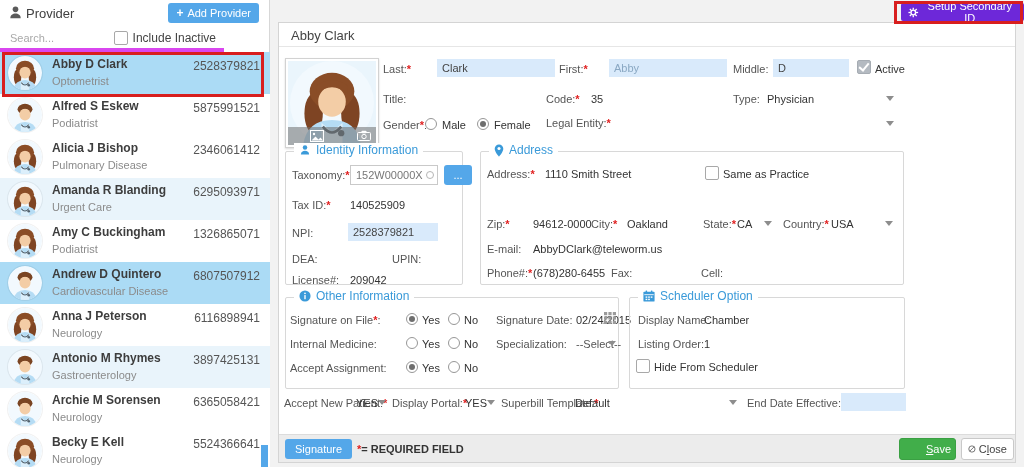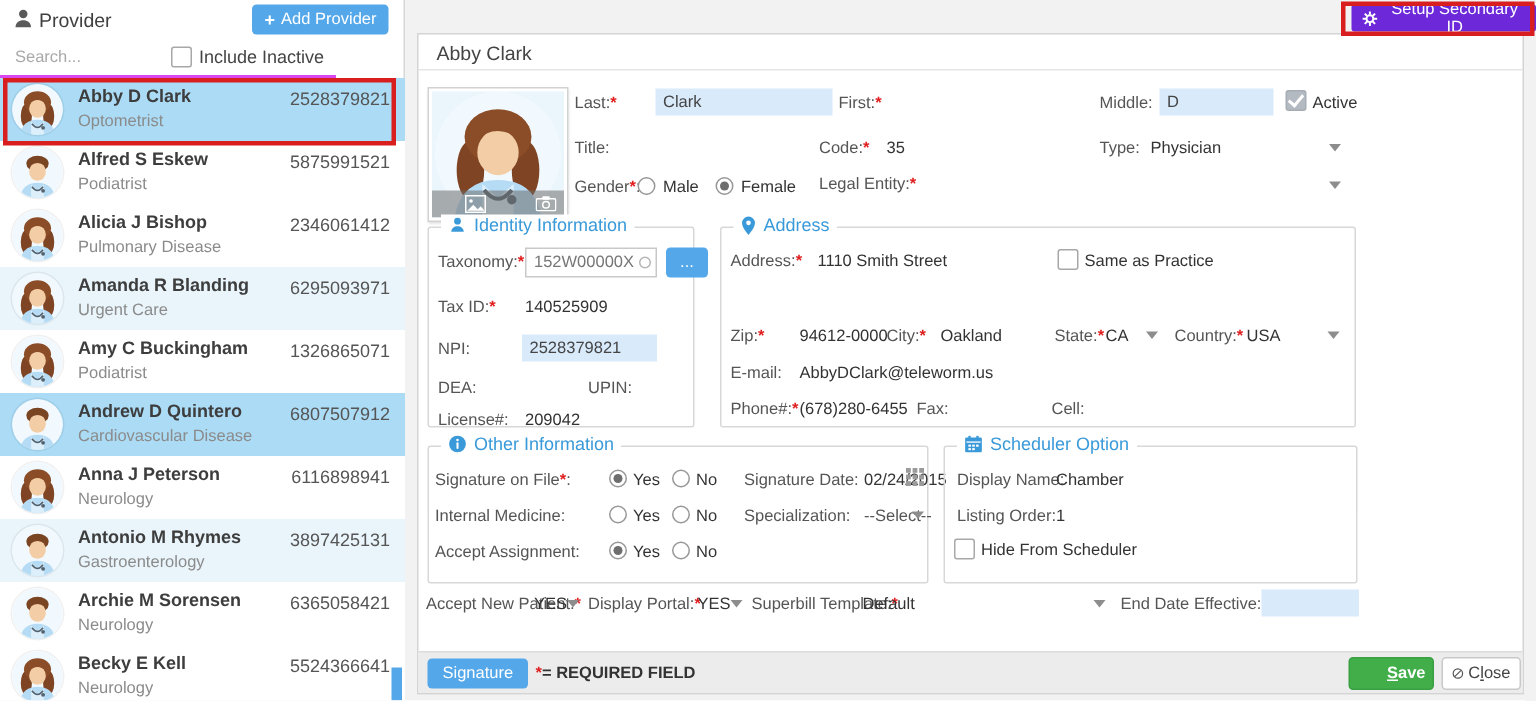--- a/index.html
+++ b/index.html
@@ -3,21 +3,21 @@
 <meta charset="utf-8">
 <style>
   html,body{margin:0;padding:0;}
   .screen{position:relative;width:1024px;height:467px;background:#f2f2f2;font-family:"Liberation Sans",sans-serif;overflow:hidden;}
   
   .sidebar{position:absolute;left:0;top:0;width:270px;height:467px;background:#fff;border-right:1px solid #d7d7d7;box-sizing:border-box;}
   .sb-title{position:absolute;left:26px;top:6px;font-size:13px;color:#404040;}
   .person-ic{position:absolute;left:8px;top:5px;}
   .add-btn{position:absolute;right:10px;top:3px;height:20px;background:#54a7e9;color:#fff;border:none;border-radius:3px;font-size:11px;padding:0 8px;display:flex;align-items:center;gap:4px;cursor:pointer;font-family:inherit;}
   .plus-ic{font-weight:bold;font-size:12px;}
-  .sb-search{position:absolute;left:0;top:26px;width:224px;height:26px;border-bottom:2px solid #d946ef;box-sizing:border-box;}
+  .sb-search{position:absolute;left:0;top:26px;width:224px;height:26px;border-bottom:4px solid #d946ef;box-sizing:border-box;}
   .search-input{position:absolute;left:8px;top:5px;width:115px;border:none;outline:none;font-size:11px;color:#777;background:transparent;font-family:inherit;}
   .search-input::placeholder{color:#a9a9a9;}
   .inactive-wrap{position:absolute;right:8px;top:5px;display:flex;align-items:center;gap:5px;}
   .cb{width:12px;height:12px;border:1px solid #a8a8a8;background:#fff;display:inline-block;position:relative;border-radius:2px;box-sizing:content-box;}
   .cb.on-dis{background:#b4bac1;border-color:#a6acb3;}
   .cb.on-dis::after{content:"";position:absolute;left:3px;top:0;width:4px;height:8px;border:solid #fff;border-width:0 2px 2px 0;transform:rotate(40deg);}
   .cb-label{font-size:12px;color:#444;white-space:nowrap;}
   .plist{position:absolute;top:52px;left:0;width:270px;height:415px;overflow:hidden;}
   .prow{position:absolute;left:0;width:270px;height:42px;border-bottom:1px solid #f0f0f0;background:#fff;cursor:pointer;}
   .prow.alt{background:#e9f4fb;}
@@ -48,21 +48,21 @@
   .fs-legend{position:absolute;top:-9px;left:8px;background:#fff;padding:0 5px;color:#3a9ad9;font-size:12px;display:flex;align-items:center;gap:5px;white-space:nowrap;}
   .caret{position:absolute;width:0;height:0;border-left:4px solid transparent;border-right:4px solid transparent;border-top:5px solid #8d8d8d;cursor:pointer;}
   .radio{position:absolute;width:12px;height:12px;border:1px solid #979797;border-radius:50%;background:#fff;box-sizing:border-box;cursor:pointer;}
   .radio.on::after{content:"";position:absolute;left:2px;top:2px;right:2px;bottom:2px;border-radius:50%;background:#6e6e6e;}
   .cbx{position:absolute;cursor:pointer;}
   .photo{position:absolute;left:6px;top:11px;width:94px;height:90px;border:1px solid #d2d2d2;background:#fff;padding:2px;box-sizing:border-box;box-shadow:0 1px 2px rgba(0,0,0,.15);}
   .photo-inner{position:relative;width:88px;height:84px;background:#eaf5fc;overflow:hidden;}
   .photo-strip{position:absolute;left:0;bottom:0;width:100%;height:18px;background:rgba(110,110,110,.55);box-sizing:border-box;}
   .sig-btn{position:absolute;left:6px;top:4px;height:20px;background:#54a7e9;color:#fff;border:none;border-radius:3px;font-size:11px;padding:0 10px;cursor:pointer;font-family:inherit;}
   .req-note{position:absolute;left:78px;top:8px;font-size:11px;color:#333;font-weight:bold;}
-  .save-btn{position:absolute;left:620px;top:3px;height:22px;width:57px;background:#41ae4a;color:#fff;border:1px solid #3aa043;border-radius:3px;font-size:11px;display:flex;align-items:center;justify-content:center;gap:20px;cursor:pointer;font-family:inherit;font-weight:bold;}
+  .save-btn{position:absolute;left:620px;top:3px;height:22px;width:57px;background:#41ae4a;color:#fff;border:1px solid #3aa043;border-radius:3px;font-size:11px;display:flex;align-items:center;gap:20px;cursor:pointer;font-family:inherit;}
   .close-btn{position:absolute;left:682px;top:3px;height:22px;width:53px;background:#fff;color:#444;border:1px solid #c9c9c9;border-radius:3px;font-size:11px;display:flex;align-items:center;justify-content:flex-end;gap:3px;cursor:pointer;font-family:inherit;}
   .u{text-decoration:underline;}
   .ic{display:inline-block;vertical-align:middle;}
 </style>
 </head>
 <body>
 
 <svg width="0" height="0" style="position:absolute" aria-hidden="true">
   <symbol id="av-f" viewBox="0 0 64 64">
     <circle cx="32" cy="32" r="32" fill="#f2f9fe"></circle>
@@ -237,20 +237,21 @@
               <rect x="4.5" y="0.8" width="5" height="2.4" rx="0.8" fill="#fff"></rect>
               <circle cx="7" cy="6.5" r="2.2" fill="none" stroke="#fff"></circle>
             </svg>
           </div>
         </div>
       </div>
 
       <span class="lbl" style="left:104px;top:16px"><span>Last:</span><span class="req">*</span></span>
       <span class="inp" style="left:158px;top:12px;width:118px">Clark</span>
       <span class="lbl" style="left:280px;top:16px"><span>First:</span><span class="req">*</span></span>
+      <span class="inp" style="left:330px;top:12px;width:118px;color:#8aa8c3">Abby</span>
       <span class="lbl" style="left:454px;top:16px">Middle:</span>
       <span class="inp" style="left:494px;top:12px;width:76px">D</span>
       <span class="cb on-dis cbx" style="left:578px;top:13px"></span>
       <span class="lbl" style="left:596px;top:16px;color:#333">Active</span>
 
       <span class="lbl" style="left:104px;top:46px">Title:</span>
       <span class="lbl" style="left:267px;top:46px"><span>Code:</span><span class="req">*</span></span>
       <span class="val" style="left:312px;top:46px">35</span>
       <span class="lbl" style="left:454px;top:46px">Type:</span>
       <span class="val" style="left:488px;top:46px">Physician</span>

